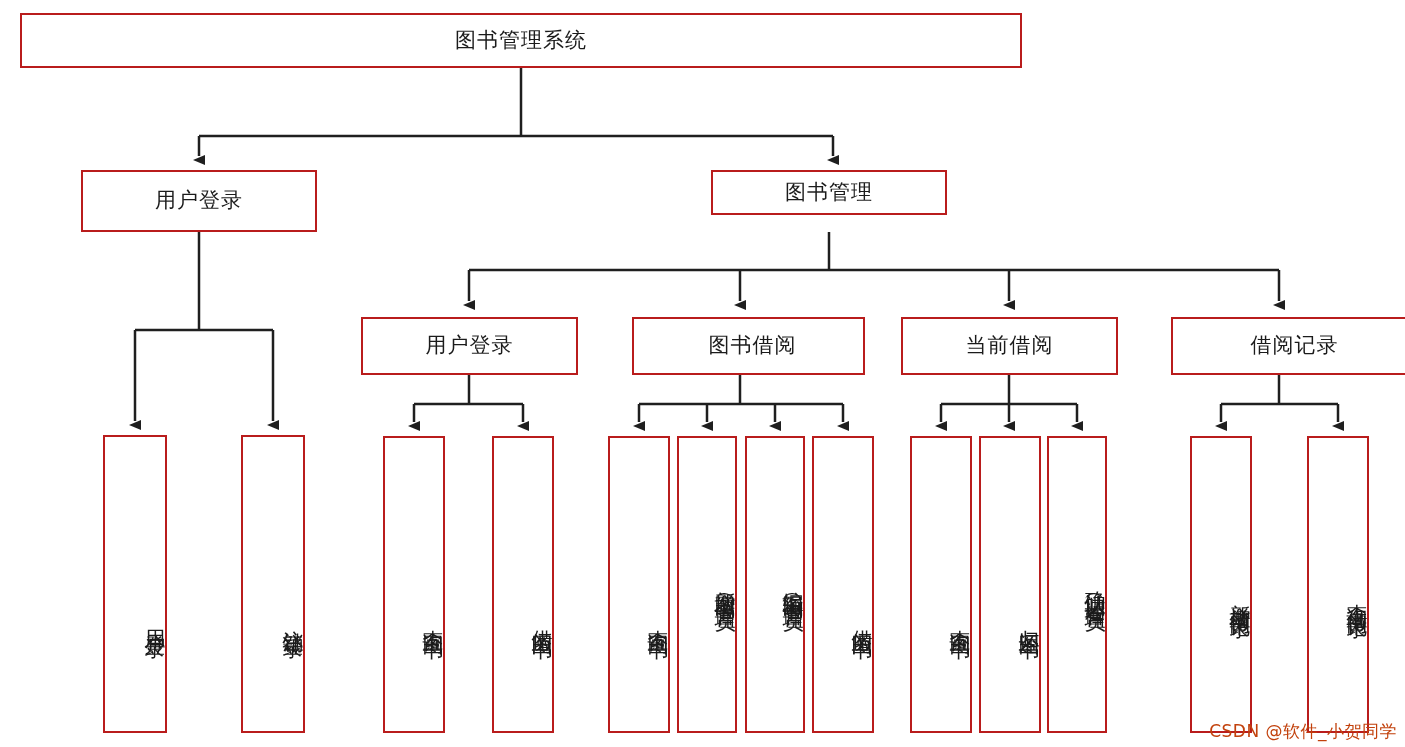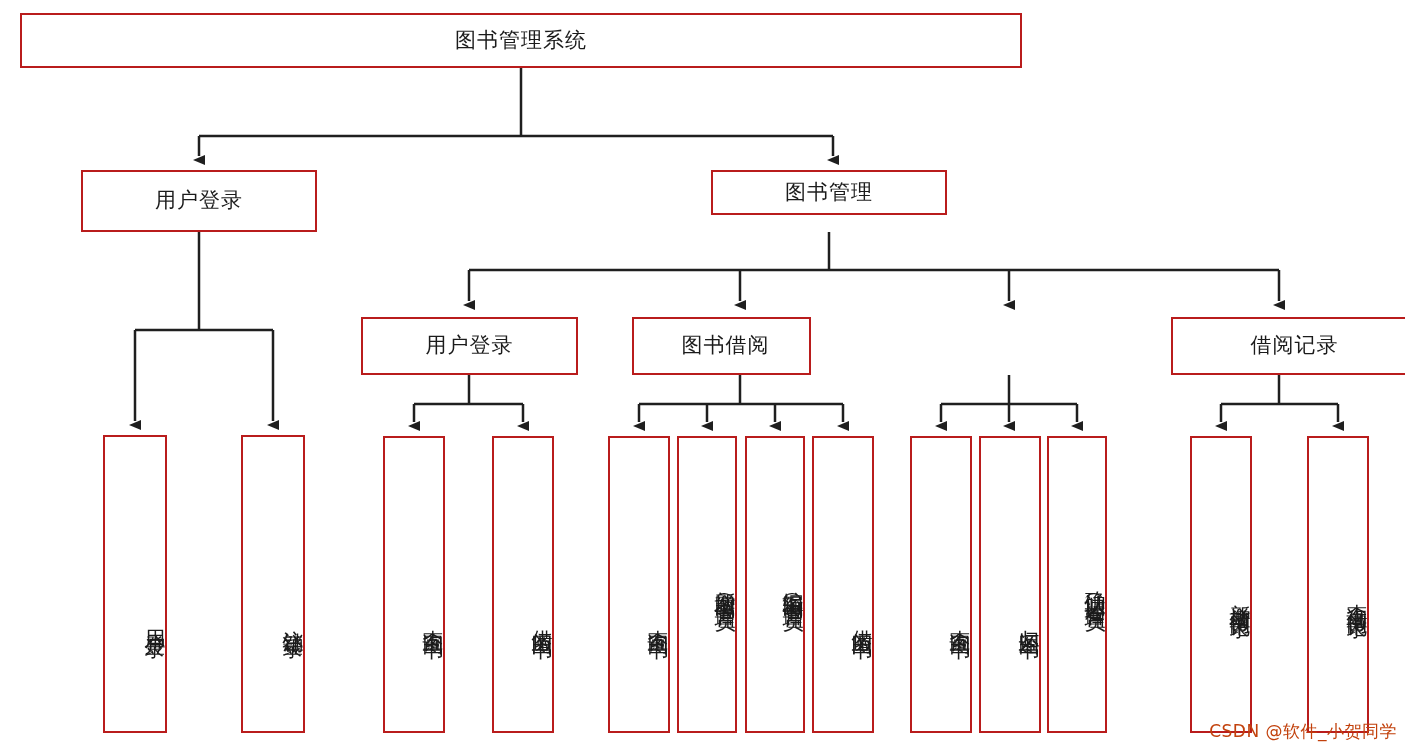--- a/index.html
+++ b/index.html
@@ -129,22 +129,25 @@
   <div class="node horiz" style="left:81px; top:170px; width:236px; height:62px;">
     <span class="node-label">用户登录</span>
   </div>
   <div class="node horiz" style="left:711px; top:170px; width:236px; height:45px;">
     <span class="node-label">图书管理</span>
   </div>
 
   <div class="node horiz" style="left:361px; top:317px; width:217px; height:58px;">
     <span class="node-label">用户登录</span>
   </div>
-  <div class="node horiz" style="left:632px; top:317px; width:179px; height:58px;padding-left:8px;">
+  <div class="node horiz" style="left:632px; top:317px; width:233px; height:58px;padding-left:8px;">
     <span class="node-label">图书借阅</span>
+  </div>
+  <div class="node horiz" style="left:901px; top:317px; width:217px; height:58px;">
+    <span class="node-label">当前借阅</span>
   </div>
   <div class="node horiz" style="left:1171px; top:317px; width:247px; height:58px;">
     <span class="node-label">借阅记录</span>
   </div>
 
   <div class="node vert" style="left:103px; top:435px; width:64px; height:298px; padding-top:70px;">
     <span class="node-label">用户登录</span>
   </div>
   <div class="node vert" style="left:241px; top:435px; width:64px; height:298px; padding-top:70px;">
     <span class="node-label">注销登录</span>

